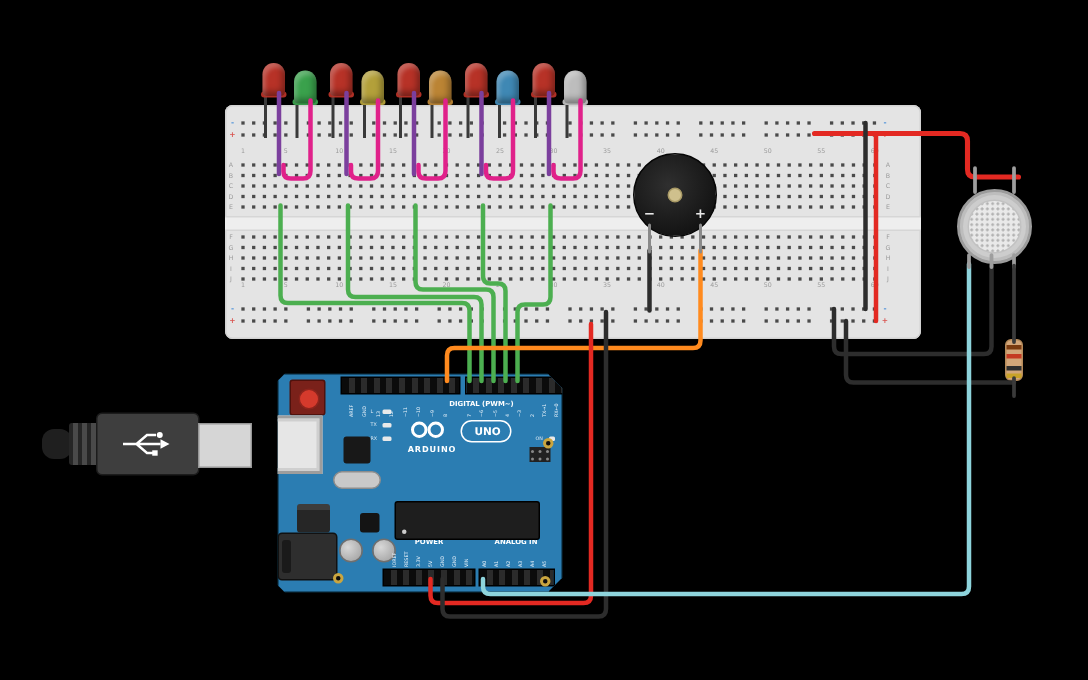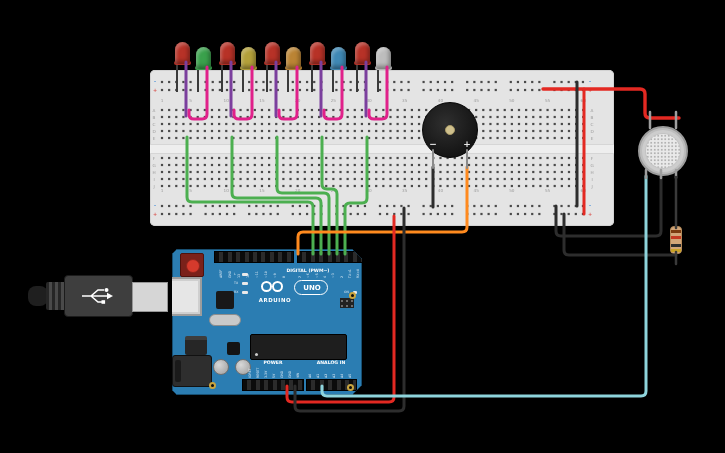--- a/index.html
+++ b/index.html
@@ -32,21 +32,21 @@
       background:#cdcdcd;border:2px solid #9c9c9c;box-shadow:inset 0 0 0 2px #bdbdbd;}
   #sensor .mesh{position:absolute;left:5px;top:5px;width:36px;height:36px;border-radius:50%;
       background-color:#e9e9e9;background-image:radial-gradient(#b2b2b2 .8px, transparent 1.1px);
       background-size:3.5px 3.5px;border:1px solid #c2c2c2;}
 
   
   #resistor{left:670px;top:226px;width:12px;height:28px;background:#d2a679;border-radius:4px;border:1px solid #b58a5a;}
   #resistor .band{position:absolute;left:0;width:10px;height:3px;}
 
   
-  #arduino{left:172px;top:249px;width:190px;height:146px;background:#2b7db2;border:1px solid #174f72;
+  #arduino{left:185px;top:249px;width:190px;height:146px;background:#2b7db2;border:1px solid #174f72;
       clip-path:polygon(5px 0,180px 0,190px 10px,190px 136px,180px 146px,5px 146px,0 141px,0 5px);}
   #arduino .strip{position:absolute;height:12px;background:repeating-linear-gradient(90deg,#0b0b0b 0 4.4px,#2b2b2b 4.4px 8.4px);border:1px solid #000;}
   .wlabel{position:absolute;color:#fff;font-weight:bold;white-space:nowrap;transform:translate(-50%,-50%);}
   .vpin{position:absolute;color:#e8f2fa;font-size:3.2px;line-height:4px;writing-mode:vertical-rl;transform:rotate(180deg);height:14px;white-space:nowrap;}
   #reset-btn{left:7px;top:3px;width:24px;height:24px;background:#7a211a;border-radius:2px;border:1px solid #4f120d;}
   #reset-btn .cap{position:absolute;left:5px;top:5px;width:14px;height:14px;border-radius:50%;background:#d53a2c;border:1px solid #8e241c;}
   #usb-port{left:-19px;top:27px;width:48px;height:39px;background:#e6e6e6;border:2px solid #9d9d9d;box-shadow:inset 0 0 0 2px #cfcfcf;}
   #barrel{left:-1px;top:105px;width:40px;height:32px;background:#2e2e2e;border-radius:3px;border:1px solid #111;}
   #barrel .ring{position:absolute;left:2px;top:4px;width:6px;height:22px;background:#1a1a1a;border-radius:2px;}
   #mcu{left:77px;top:84px;width:97px;height:26px;background:#1e1e1e;border:1px solid #000;border-radius:2px;}

